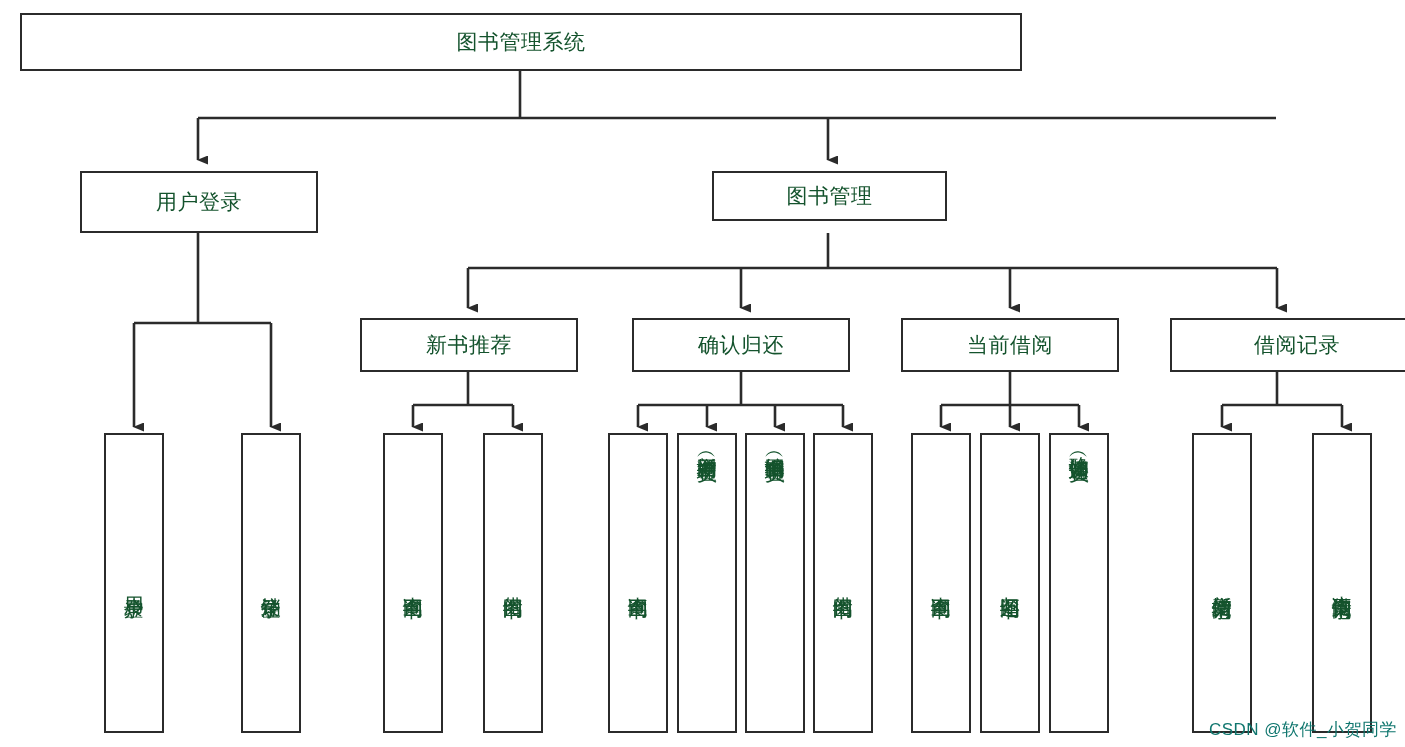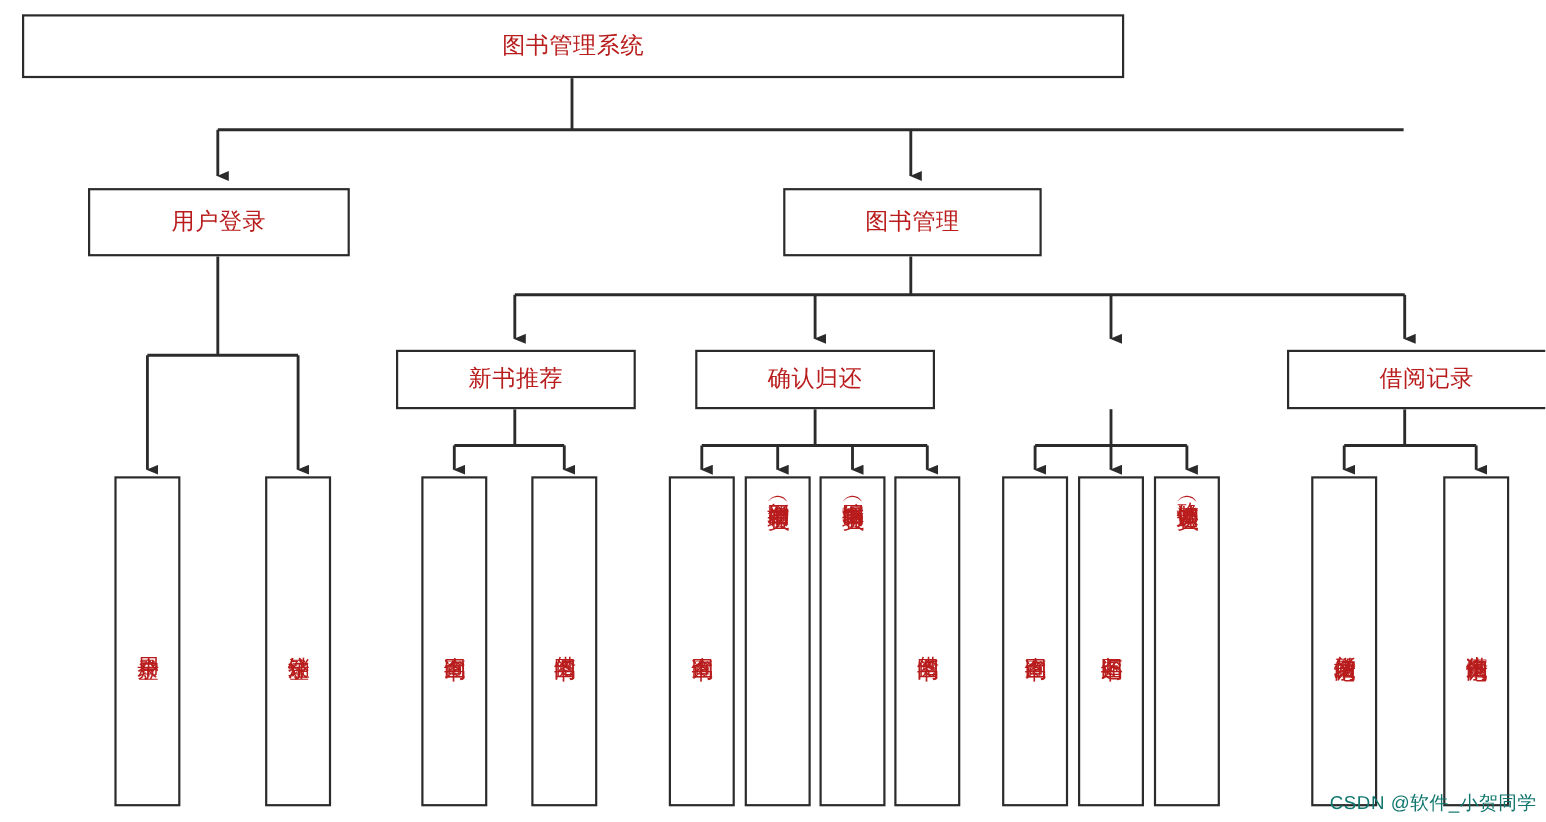--- a/index.html
+++ b/index.html
@@ -27,21 +27,21 @@
     pointer-events: none;
   }
   .node {
     position: absolute;
     box-sizing: border-box;
     background: #ffffff;
     border: 2px solid #2b2b2b;
     display: flex;
     align-items: center;
     justify-content: center;
-    color: #b91c1c;
+    color: #14532d;
   }
   .node-h {
     font-size: 21px;
     letter-spacing: 0.5px;
     line-height: 1.2;
     white-space: nowrap;
   }
   .node-root {
     font-size: 21px;
   }
@@ -124,29 +124,32 @@
     </g>
   </svg>
 
   <div class="node node-h node-root" style="left:20px; top:13px; width:1002px; height:58px;">
     <span>图书管理系统</span>
   </div>
 
   <div class="node node-h" style="left:80px; top:171px; width:238px; height:62px;">
     <span>用户登录</span>
   </div>
-  <div class="node node-h" style="left:712px; top:171px; width:235px; height:62px;">
+  <div class="node node-h" style="left:712px; top:171px; width:235px; height:50px;">
     <span>图书管理</span>
   </div>
 
   <div class="node node-h" style="left:360px; top:318px; width:218px; height:54px;">
     <span>新书推荐</span>
   </div>
   <div class="node node-h" style="left:632px; top:318px; width:218px; height:54px;">
     <span>确认归还</span>
+  </div>
+  <div class="node node-h" style="left:901px; top:318px; width:218px; height:54px;">
+    <span>当前借阅</span>
   </div>
   <div class="node node-h" style="left:1170px; top:318px; width:254px; height:54px;">
     <span>借阅记录</span>
   </div>
 
   <div class="node node-v" style="left:104px; top:433px; width:60px; height:300px;">
     <span>用户登录</span>
   </div>
   <div class="node node-v" style="left:241px; top:433px; width:60px; height:300px;">
     <span>注销登录</span>

